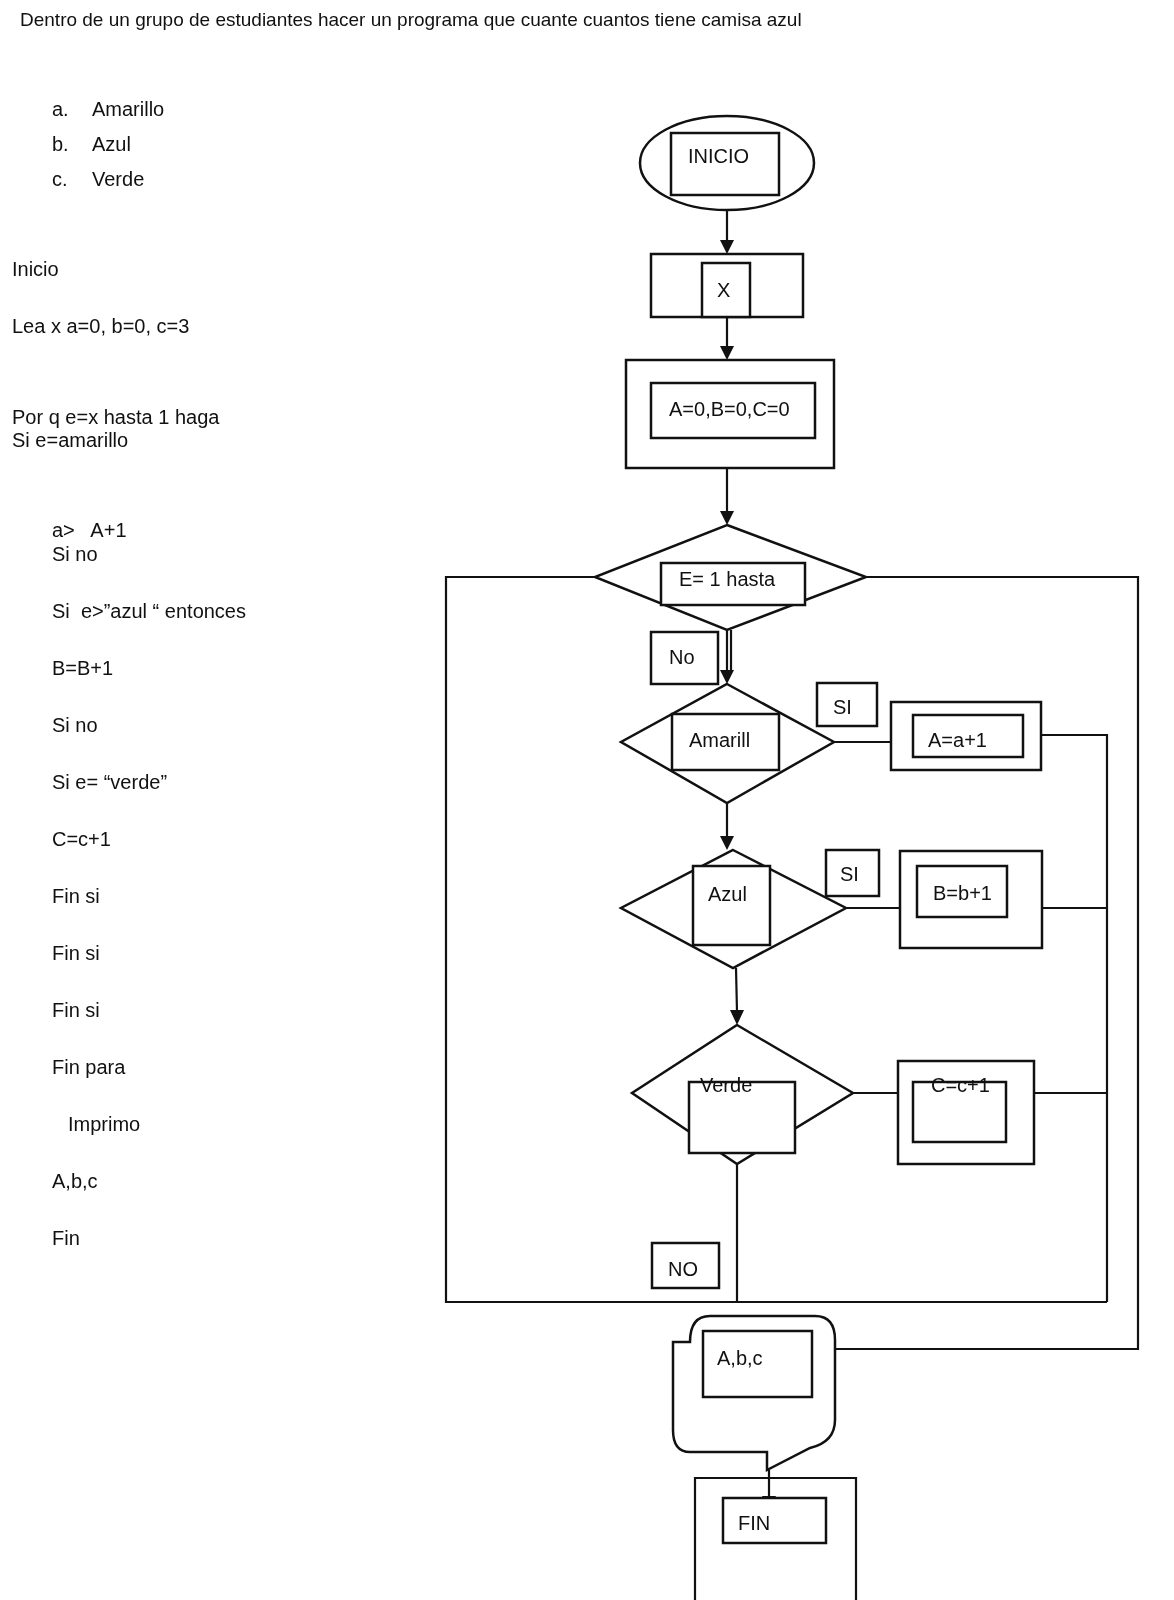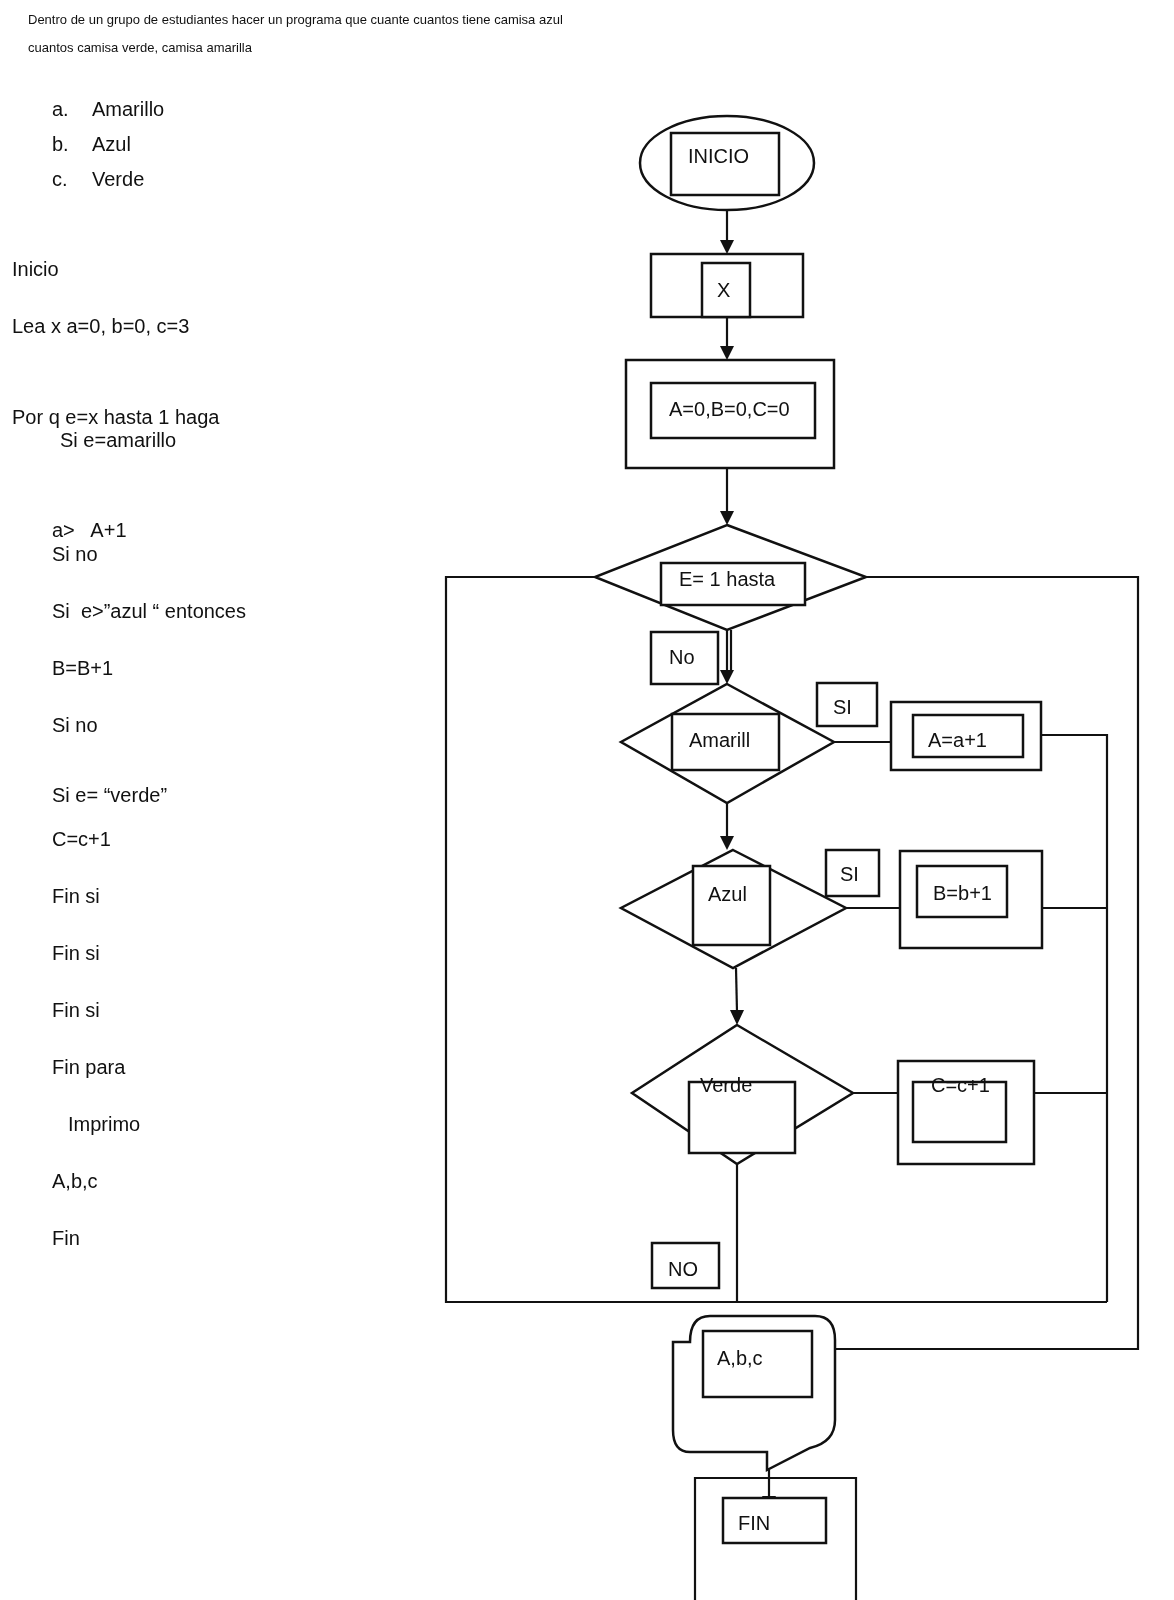--- a/index.html
+++ b/index.html
@@ -1,36 +1,35 @@
 <!DOCTYPE html>
 <html><head>
 <meta charset="utf-8">
 <style>
   html, body { margin: 0; padding: 0; background: #ffffff; }
   body { width: 1174px; height: 1600px; position: relative; overflow: hidden;
          font-family: "Liberation Sans", "DejaVu Sans", sans-serif; color: #111; }
-  .intro { position: absolute; left: 28px; top: 6px; font-size: 13px; line-height: 28px; }
+  .intro { position: absolute; left: 20px; top: 6px; font-size: 19px; line-height: 28px; }
   .intro p { margin: 0; }
   .options { position: absolute; left: 52px; top: 92px; font-size: 20px; line-height: 35px; }
   .options .opt { display: flex; }
   .options .opt .letter { width: 40px; }
   .pseudo { position: absolute; left: 12px; top: 254px; font-size: 20px; }
   .pseudo .line { position: absolute; white-space: pre; height: 30px; line-height: 30px; }
   svg.flow { position: absolute; left: 0; top: 0; }
   svg.flow text { font-family: "Liberation Sans", "DejaVu Sans", sans-serif; font-size: 20px; fill: #111; }
   .stroke { fill: #fff; stroke: #111; stroke-width: 2.5; }
   .line-s { fill: none; stroke: #111; stroke-width: 2.2; }
   .arrow { fill: #111; }
 </style>
 </head>
 <body>
 
 <div class="intro">
   <p>Dentro de un grupo de estudiantes hacer un programa que cuante cuantos tiene camisa azul</p>
-  <p>cuantos  camisa verde, camisa amarilla</p>
 </div>
 
 <div class="options">
   <div class="opt">
     <span class="letter">a.</span>
     <span>Amarillo</span>
   </div>
   <div class="opt">
     <span class="letter">b.</span>
     <span>Azul</span>
@@ -38,27 +37,27 @@
   <div class="opt">
     <span class="letter">c.</span>
     <span>Verde</span>
   </div>
 </div>
 
 <div class="pseudo" id="pseudo">
     <div class="line" style="top: 0px; left: 0px;">Inicio</div>
     <div class="line" style="top: 57px; left: 0px;">Lea x a=0, b=0, c=3</div>
     <div class="line" style="top: 114px; left: 0px; margin-top: 34px;">Por q e=x hasta 1 haga</div>
-    <div class="line" style="top: 171px; left: 0px; margin-left: 48px;">Si e=amarillo</div>
+    <div class="line" style="top: 171px; left: 0px;">Si e=amarillo</div>
     <div class="line" style="top: 228px; left: 40px; margin-top: 33px;">a&gt;   A+1</div>
     <div class="line" style="top: 285px; left: 40px;">Si no</div>
     <div class="line" style="top: 342px; left: 40px;">Si  e&gt;”azul “ entonces</div>
     <div class="line" style="top: 399px; left: 40px;">B=B+1</div>
     <div class="line" style="top: 456px; left: 40px;">Si no</div>
-    <div class="line" style="top: 526px; left: 40px;">Si e= “verde”</div>
+    <div class="line" style="top: 513px; left: 40px;">Si e= “verde”</div>
     <div class="line" style="top: 570px; left: 40px;">C=c+1</div>
     <div class="line" style="top: 627px; left: 40px;">Fin si</div>
     <div class="line" style="top: 684px; left: 40px;">Fin si</div>
     <div class="line" style="top: 741px; left: 40px;">Fin si</div>
     <div class="line" style="top: 798px; left: 40px;">Fin para</div>
     <div class="line" style="top: 855px; left: 56px;">Imprimo</div>
     <div class="line" style="top: 912px; left: 40px;">A,b,c</div>
     <div class="line" style="top: 969px; left: 40px;">Fin</div>
   </div>
 

